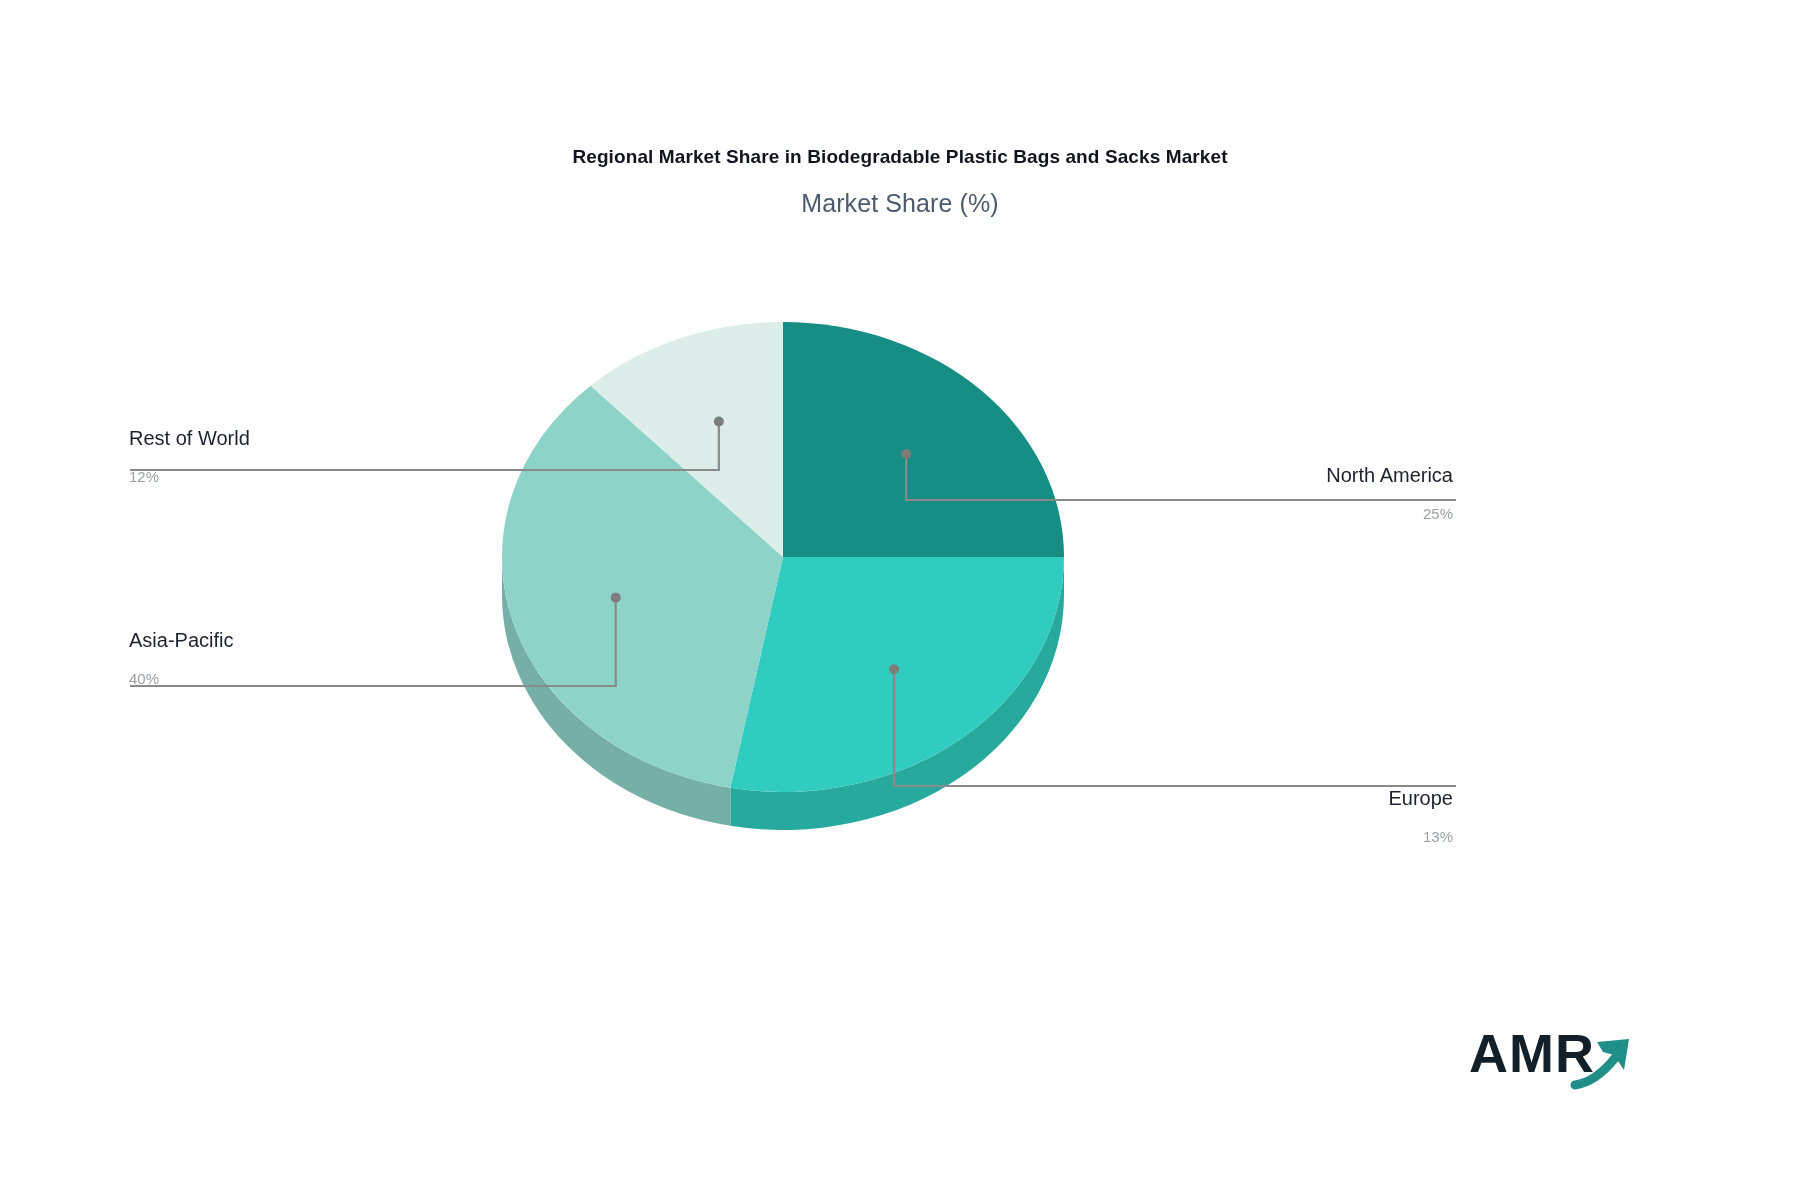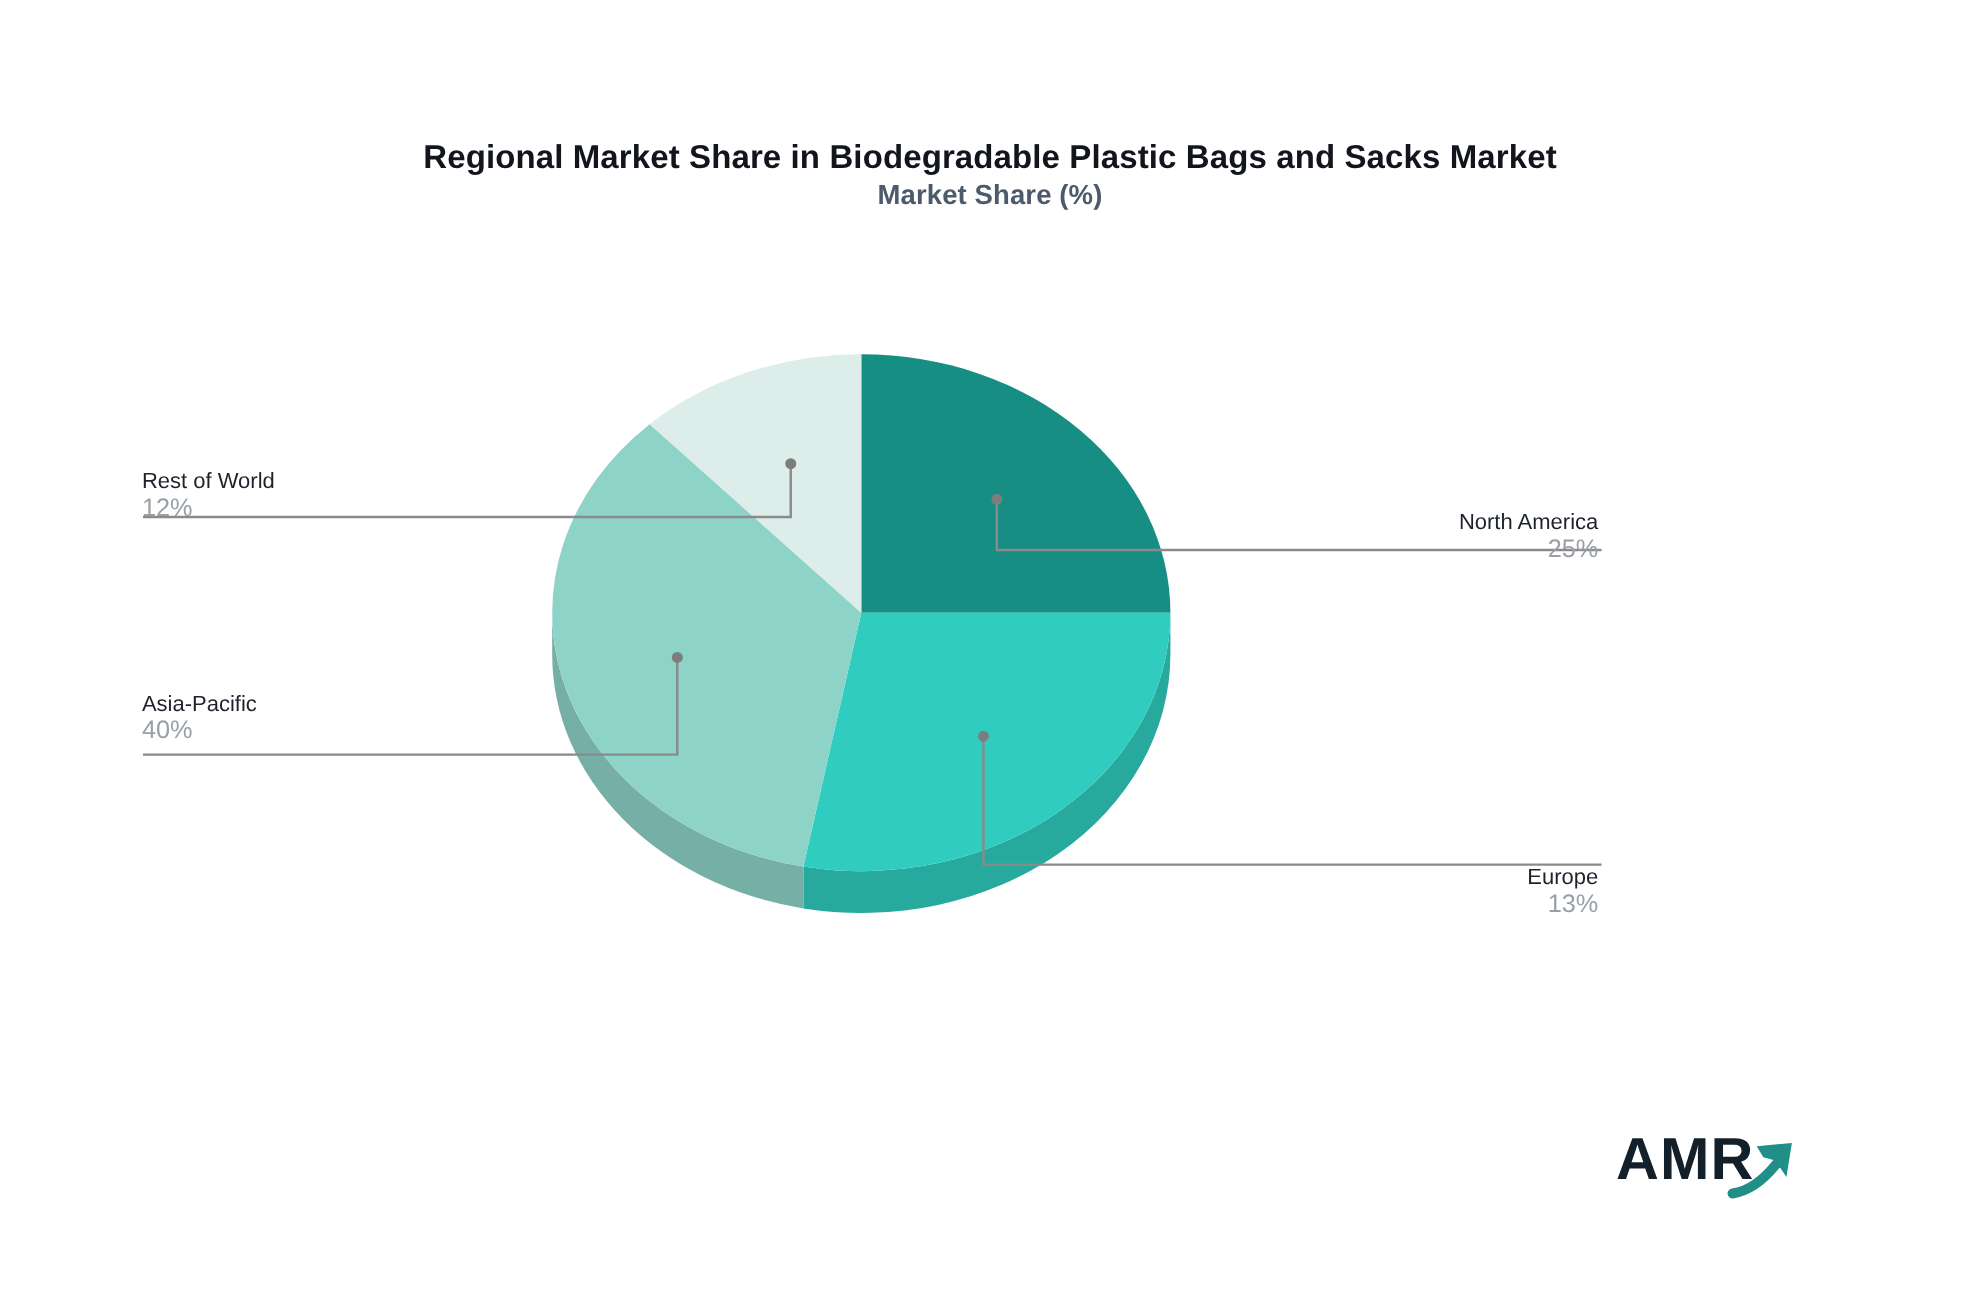--- a/index.html
+++ b/index.html
@@ -24,29 +24,31 @@
 
   
   .title-block {
     position: absolute;
     top: 125px;
     left: 0;
     width: 1800px;
     text-align: center;
   }
   .chart-title {
-    font-size: 30px;
+    font-size: 19px;
     font-weight: bold;
     color: #12161c;
     letter-spacing: 0.1px;
     line-height: 1.25;
+    margin-top: 20px;
   }
   .chart-subtitle {
+    margin-top: 20px;
     font-size: 25px;
-    font-weight: bold;
+    font-weight: normal;
     color: #4d5a6b;
     letter-spacing: 0.1px;
   }
 
   
   #pie-stage {
     position: absolute;
     left: 0;
     top: 0;
     width: 1800px;
@@ -59,25 +61,25 @@
     position: absolute;
     font-family: "Liberation Sans", sans-serif;
   }
   .callout .cname {
     font-size: 20px;
     color: #1d222b;
     line-height: 1.05;
     white-space: nowrap;
   }
   .callout .cval {
-    font-size: 23px;
+    font-size: 15px;
     color: #9aa0a6;
     line-height: 1.05;
     white-space: nowrap;
-    margin-top: 0;
+    margin-top: 20px;
   }
   .callout.left  { text-align: left; }
   .callout.right { text-align: right; }
 
   
   #callout-row  { left: 129px; top: 428px; }
   #callout-ap   { left: 129px; top: 630px; }
   #callout-na   { right: 347px; top: 465px; }
   #callout-eu   { right: 347px; top: 788px; }
 

